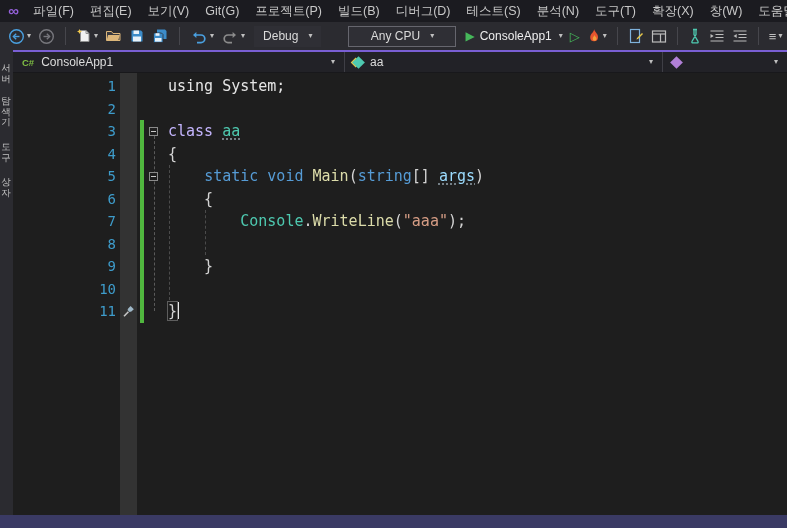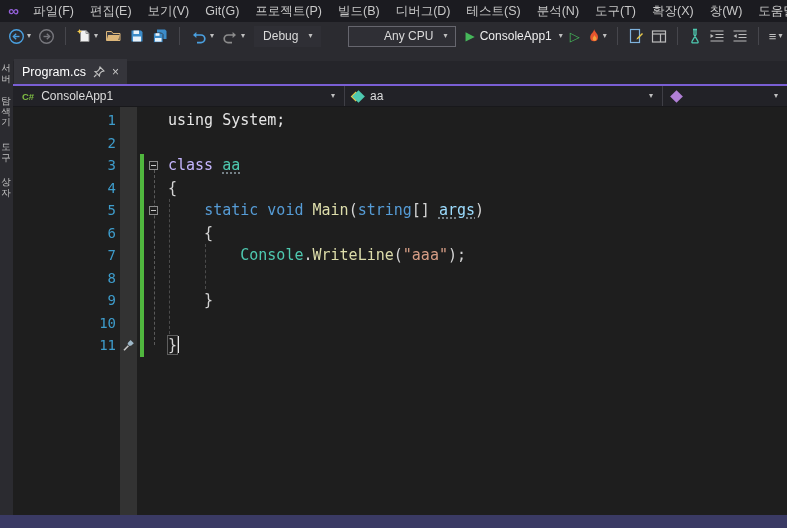--- a/index.html
+++ b/index.html
@@ -12,21 +12,21 @@
   .logo { width:24px; text-align:center; color:#9360D8; font-size:15px; font-weight:bold; line-height:22px; }
   .menu-items { display:flex; white-space:nowrap; overflow:hidden; }
   .menu-item { padding:4px 8px; font-size:12.5px; color:#C8C8C8; line-height:22px; }
 
   
   .toolbar { height:28px; background:#2B2B30; display:flex; align-items:center; padding:0 6px; gap:3px; flex:0 0 auto; overflow:hidden; }
   .tbtn { display:flex; align-items:center; height:22px; padding:0 2px; flex:0 0 auto; }
   .caret { font-size:8px; color:#BFBFBF; margin-left:2px; line-height:1; }
   .sep { width:1px; height:18px; background:#46464C; margin:0 5px; flex:0 0 auto; }
   .combo { display:flex; align-items:center; height:21px; background:#2F2F35; border:1px solid transparent; padding:0 8px; font-size:12px; color:#DADADA; gap:8px; margin:0 4px; flex:0 0 auto; }
-  .combo.outlined { border-color:#66666E; min-width:108px; justify-content:flex-end;margin-left:20px; }
+  .combo.outlined { border-color:#66666E; min-width:108px; justify-content:center;margin-left:20px; }
   .play-glyph { color:#46B75A; font-size:12px; line-height:1; }
   .play-outline-glyph { color:#46B75A; font-size:13px; line-height:1; }
   .run-label { color:#EDEDED; font-size:12px; margin:0 5px; }
   .grip { color:#BFBFBF; font-size:13px; }
 
   
   .main-row { height:465px; display:flex; flex:0 0 auto; }
   .side-strip { width:13px; background:#2B2B30; padding-top:6px; display:flex; flex-direction:column; align-items:center; gap:16px; flex:0 0 auto; }
   .side-tab { writing-mode:vertical-rl; text-orientation:upright; font-size:9.5px; color:#C2C2C2; letter-spacing:1px; line-height:13px; }
   .main-col { flex:1; display:flex; flex-direction:column; min-width:0; }
@@ -220,30 +220,20 @@
   </div>
 
   <div class="main-row">
     <div class="side-strip">
         <div class="side-tab">서버 탐색기</div>
         <div class="side-tab">도구 상자</div>
       </div>
 
     <div class="main-col">
 
-      <div class="tabwell">
-        <div class="tab">
-          <span>Program.cs</span>
-          <svg width="12" height="12" viewBox="0 0 12 12">
-              <path d="M7 1 L11 5 L8.5 5.8 L6.8 7.5 L6.5 10 L2 5.5 L4.5 5.2 L6.2 3.5z" fill="none" stroke="#BFBFBF" stroke-width="1.1"></path>
-              <path d="M3.5 8.5 L1 11" stroke="#BFBFBF" stroke-width="1.1"></path>
-            </svg>
-          <span class="tab-close">×</span>
-        </div>
-      </div>
       <div class="purple-line"></div>
 
       <div class="navbar">
         <div class="nav-sec sec1">
           <span class="cs-badge">C#</span>
           <span>ConsoleApp1</span>
           <span class="caret">▾</span>
         </div>
         <div class="nav-sec sec2">
           <span class="diamond class"></span>

